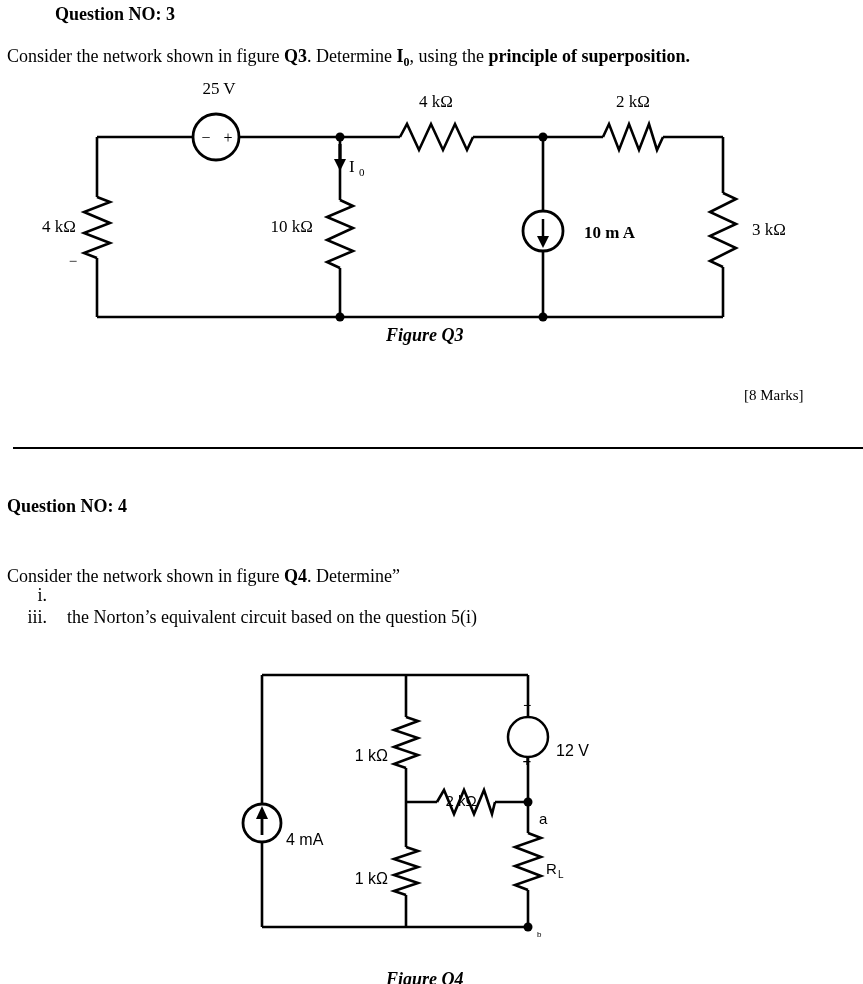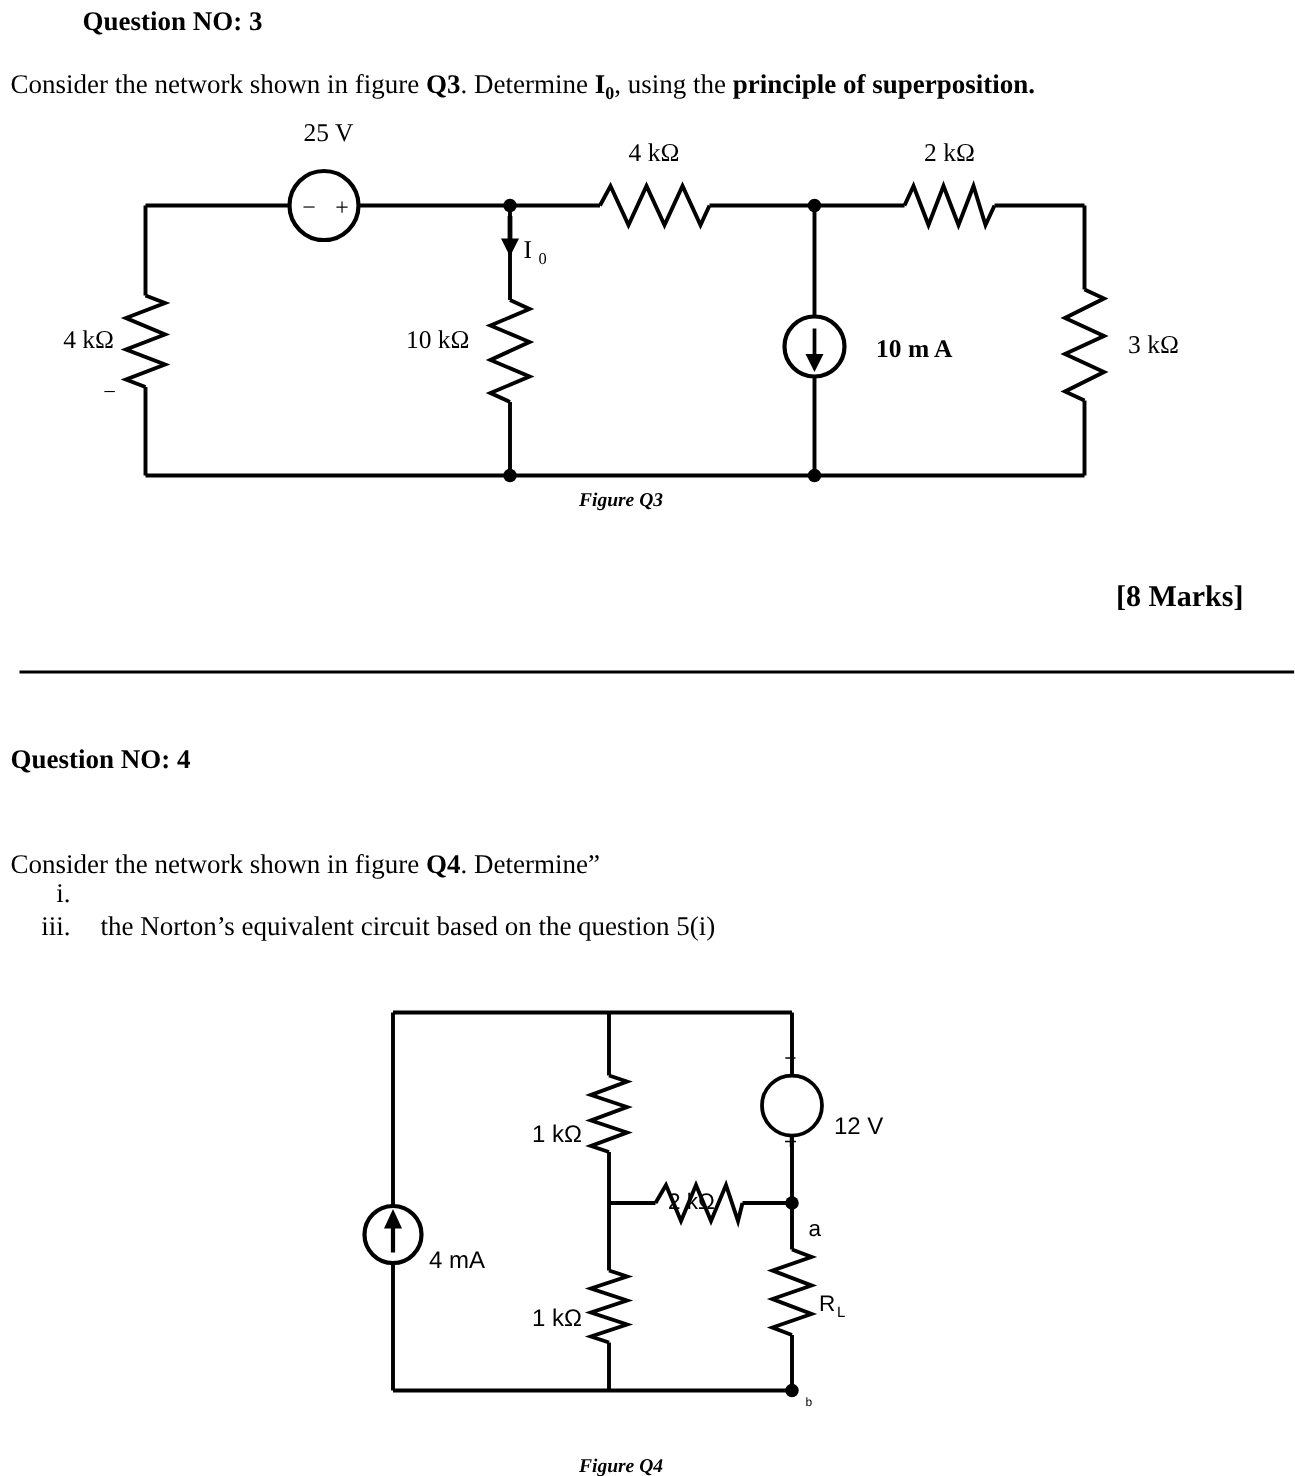--- a/index.html
+++ b/index.html
@@ -4,22 +4,22 @@
 <style>
   html,body{margin:0;padding:0;background:#fff;}
   .page{
     position:relative;width:863px;height:984px;background:#ffffff;
     font-family:"Liberation Serif",serif;color:#000;overflow:hidden;
   }
   .abs{position:absolute;}
   .heading{font-size:18px;font-weight:bold;white-space:nowrap;}
   .body-text{font-size:18px;white-space:nowrap;}
   .body-text b{font-weight:bold;}
-  .caption{font-size:13px;font-weight:bold;font-style:italic;white-space:nowrap;text-align:right;}
-  .marks{font-size:20px;font-weight:bold;white-space:nowrap;}
+  .caption{font-size:18px;font-weight:bold;font-style:italic;white-space:nowrap;text-align:right;}
+  .marks{font-size:15px;font-weight:normal;white-space:nowrap;}
   .divider{border-top:2px solid #000;height:0;}
   .qlist{font-size:18px;}
   .li-row{display:flex;height:22px;line-height:22px;white-space:nowrap;}
   .li-num{width:40px;text-align:right;flex:0 0 40px;}
   .li-text{padding-left:20px;}
   sub.s{font-size:12px;vertical-align:-4px;line-height:0;}
   i.rit{font-style:italic;}
   svg text{fill:#000;}
   .ser17{font-family:"Liberation Serif",serif;font-size:17px;}
   .ser16{font-family:"Liberation Serif",serif;font-size:16px;}

